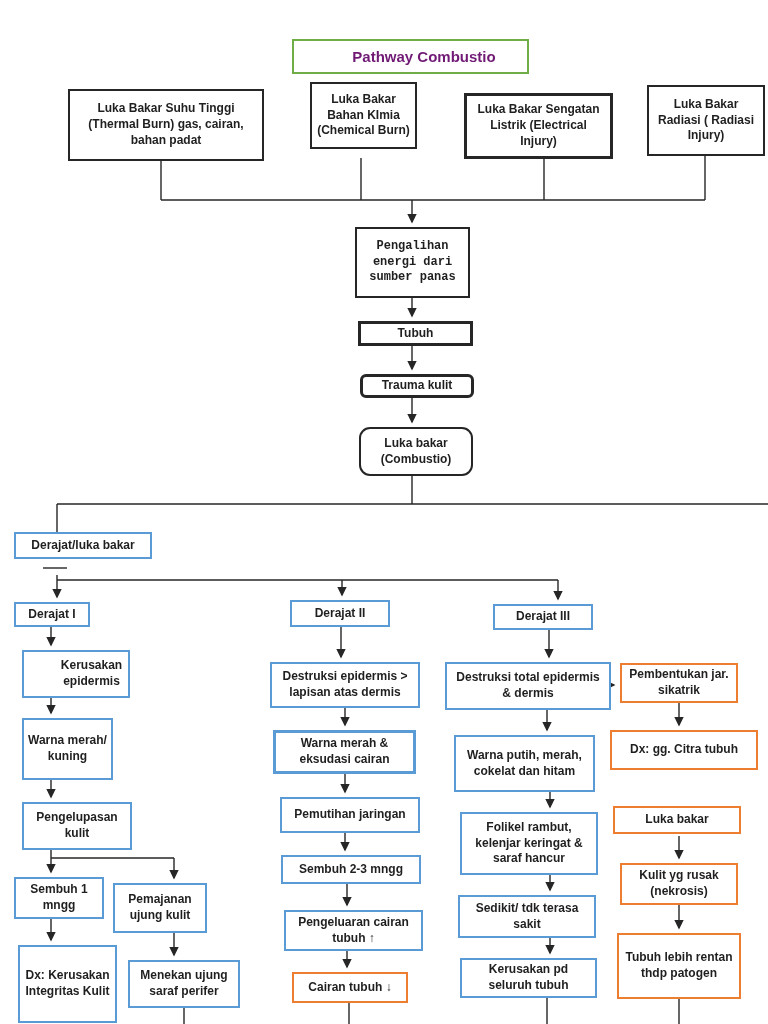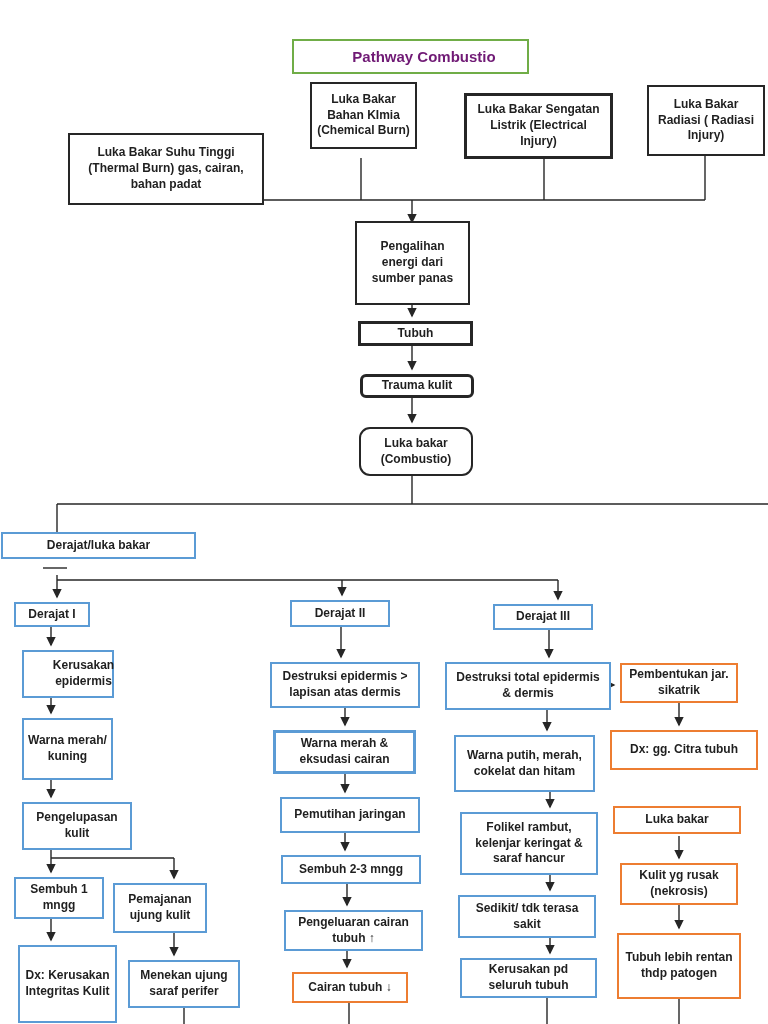--- a/index.html
+++ b/index.html
@@ -84,36 +84,36 @@
 
       <line x1="679" y1="703" x2="679" y2="725" marker-end="url(#arr)"></line>
       <line x1="679" y1="836" x2="679" y2="858" marker-end="url(#arr)"></line>
       <line x1="679" y1="905" x2="679" y2="928" marker-end="url(#arr)"></line>
       <line x1="679" y1="999" x2="679" y2="1024"></line>
     </g>
   </svg>
 
   <div class="box b-green title-box" style="left:292px;top:39px;width:237px;height:35px;">Pathway Combustio</div>
 
-  <div class="box b-black" style="left:68px;top:89px;width:196px;height:72px;margin-top:44px;">Luka Bakar Suhu Tinggi (Thermal Burn) gas, cairan, bahan padat</div>
+  <div class="box b-black" style="left:68px;top:89px;width:196px;height:72px;">Luka Bakar Suhu Tinggi (Thermal Burn) gas, cairan, bahan padat</div>
   <div class="box b-black" style="left:310px;top:82px;width:107px;height:67px;">Luka Bakar Bahan KImia (Chemical Burn)</div>
   <div class="box b-black3" style="left:464px;top:93px;width:149px;height:66px;">Luka Bakar Sengatan Listrik (Electrical Injury)</div>
   <div class="box b-black" style="left:647px;top:85px;width:118px;height:71px;">Luka Bakar Radiasi ( Radiasi Injury)</div>
 
-  <div class="box b-black" style="left:355px;top:221px;width:115px;height:84px;">Pengalihan energi dari sumber panas</div>
+  <div class="box b-black" style="left:355px;top:227px;width:115px;height:71px;font-family:Liberation Mono, monospace;">Pengalihan energi dari sumber panas</div>
   <div class="box b-black3" style="left:358px;top:321px;width:115px;height:25px;">Tubuh</div>
   <div class="box b-black3" style="left:360px;top:374px;width:114px;height:24px;border-radius:6px;">Trauma kulit</div>
   <div class="box b-black" style="left:359px;top:427px;width:114px;height:49px;border-radius:11px;">Luka bakar (Combustio)</div>
 
-  <div class="box b-blue" style="left:1px;top:532px;width:195px;height:27px;text-align:right;">Derajat/luka bakar</div>
+  <div class="box b-blue" style="left:14px;top:532px;width:138px;height:27px;text-align:right;">Derajat/luka bakar</div>
   <div class="box b-blue" style="left:14px;top:602px;width:76px;height:25px;">Derajat I</div>
   <div class="box b-blue" style="left:290px;top:600px;width:100px;height:27px;">Derajat II</div>
   <div class="box b-blue" style="left:493px;top:604px;width:100px;height:26px;">Derajat III</div>
 
-  <div class="box b-blue" style="left:22px;top:650px;width:92px;height:48px;padding-left:35px;">Kerusakan epidermis</div>
+  <div class="box b-blue" style="left:22px;top:650px;width:108px;height:48px;padding-left:35px;">Kerusakan epidermis</div>
   <div class="box b-blue" style="left:22px;top:718px;width:91px;height:62px;">Warna merah/ kuning</div>
   <div class="box b-blue" style="left:22px;top:802px;width:110px;height:48px;">Pengelupasan kulit</div>
   <div class="box b-blue" style="left:14px;top:877px;width:90px;height:42px;">Sembuh 1 mngg</div>
   <div class="box b-blue" style="left:113px;top:883px;width:94px;height:50px;">Pemajanan ujung kulit</div>
   <div class="box b-blue" style="left:18px;top:945px;width:99px;height:78px;">Dx: Kerusakan Integritas Kulit</div>
   <div class="box b-blue" style="left:128px;top:960px;width:112px;height:48px;">Menekan ujung saraf perifer</div>
 
   <div class="box b-blue" style="left:270px;top:662px;width:150px;height:46px;">Destruksi epidermis &gt; lapisan atas dermis</div>
   <div class="box b-blue3" style="left:273px;top:730px;width:143px;height:44px;">Warna merah &amp; eksudasi cairan</div>
   <div class="box b-blue" style="left:280px;top:797px;width:140px;height:36px;">Pemutihan jaringan</div>

